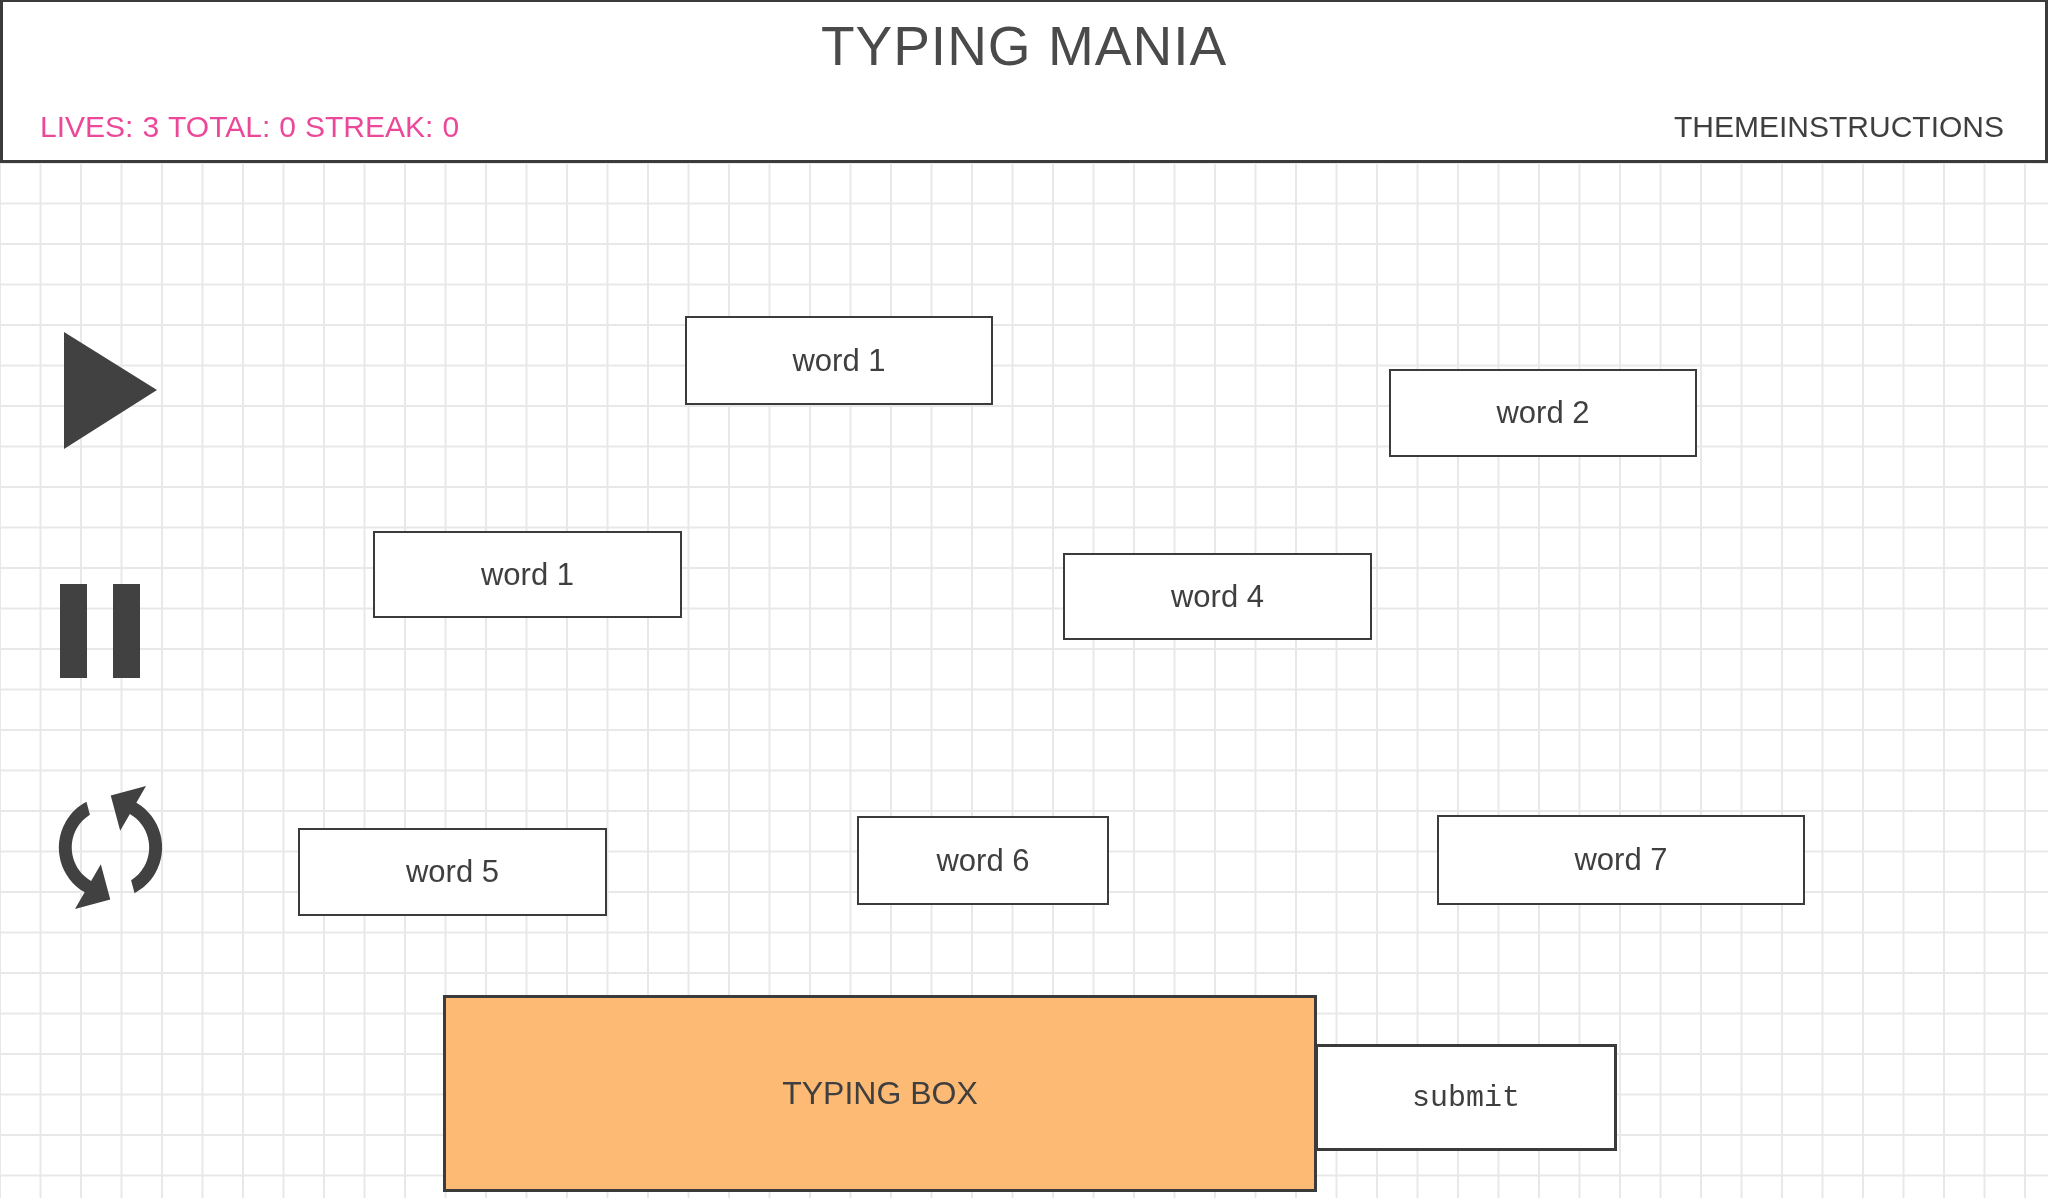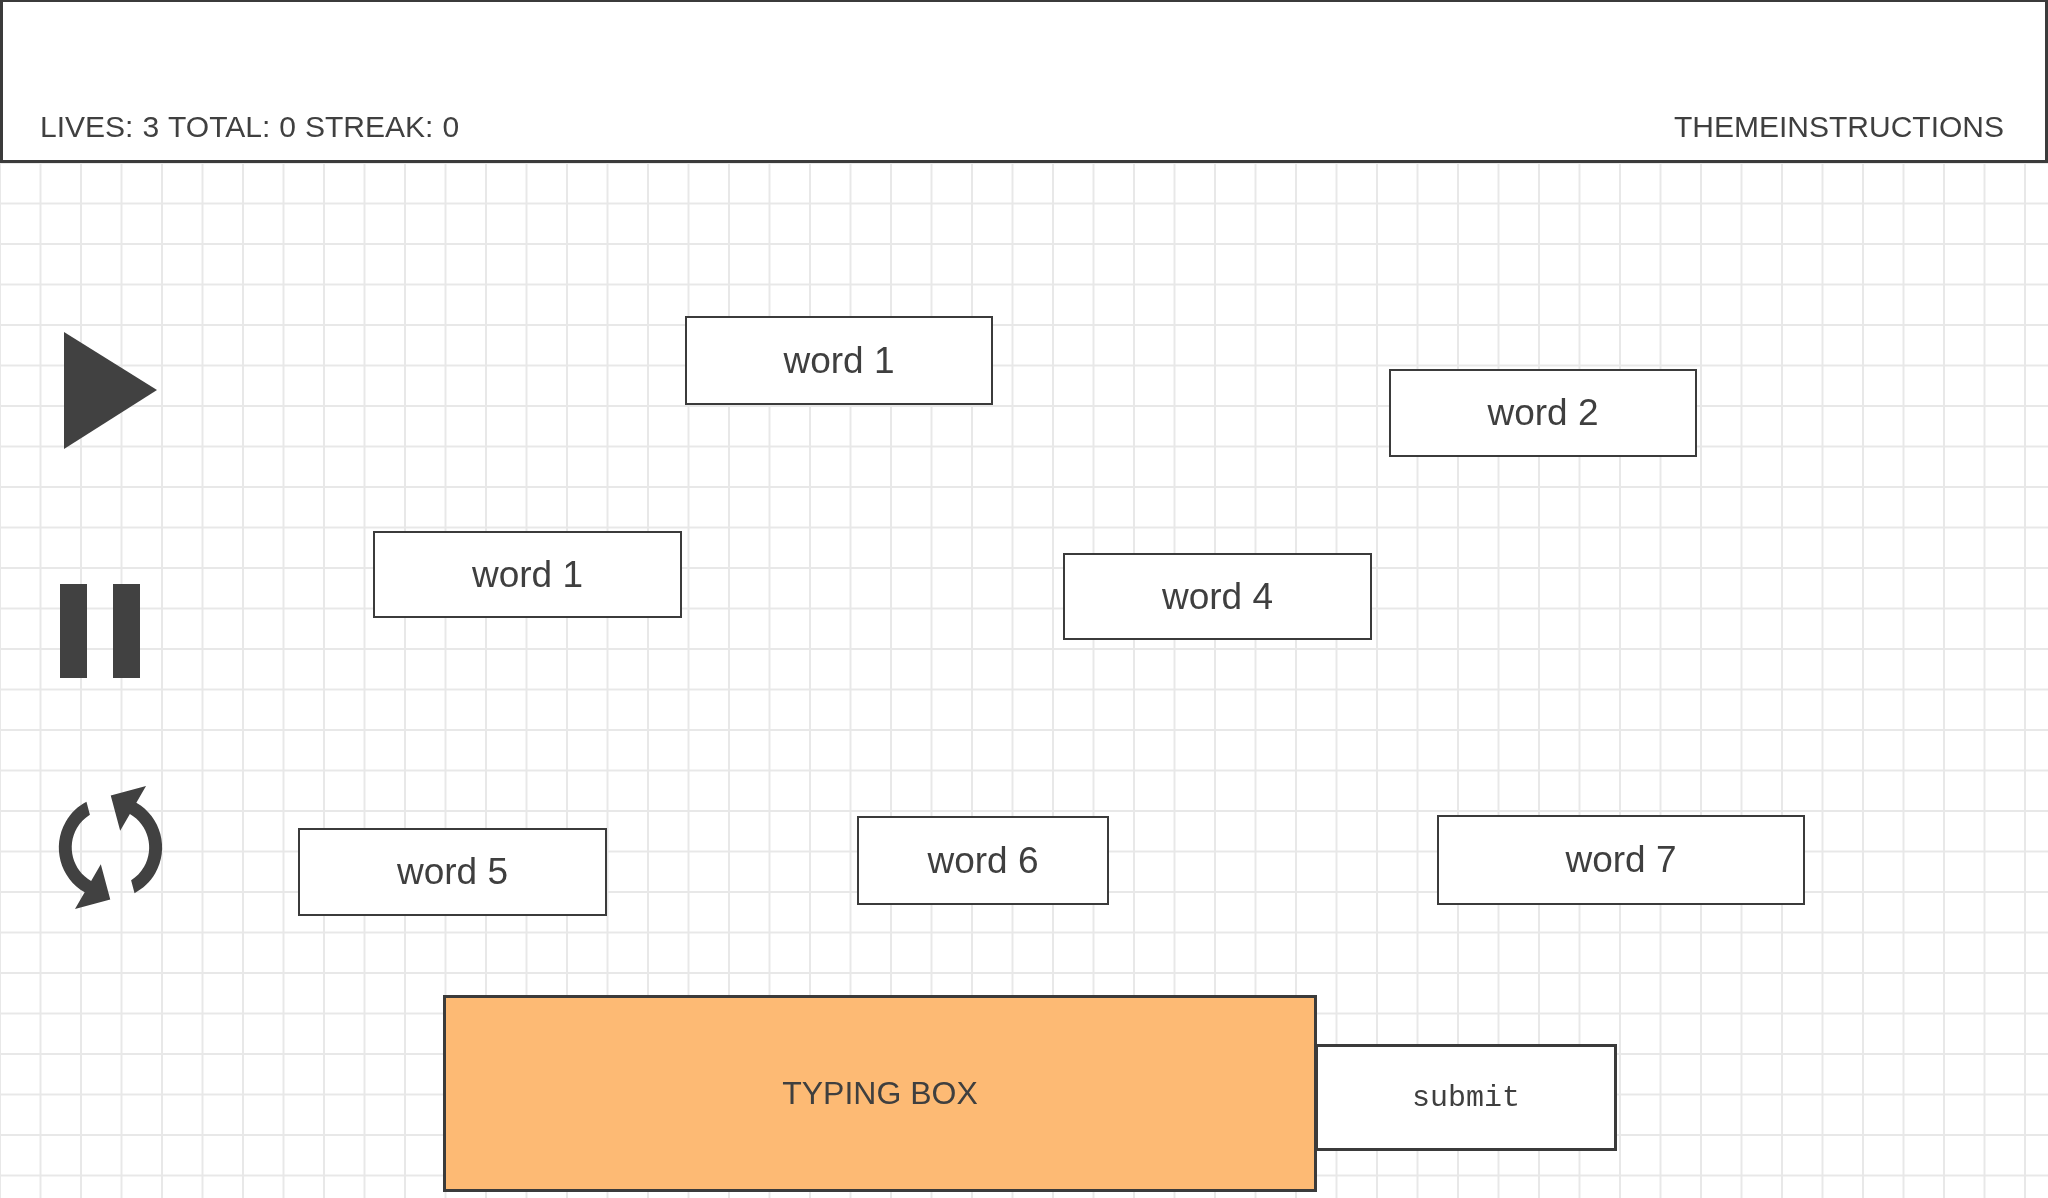--- a/index.html
+++ b/index.html
@@ -22,40 +22,40 @@
     position:absolute;left:0;top:0;width:2048px;height:163px;
     background:#ffffff;border:3px solid #3b3b3b;border-top-width:2px;
     box-sizing:border-box;z-index:6;
   }
   .title{
     position:absolute;left:0;right:0;top:12px;text-align:center;
     font-size:55px;font-weight:400;color:#4a4a4a;letter-spacing:1px;margin:0;
   }
   .stats{
     position:absolute;left:37px;bottom:16px;display:flex;gap:9px;
-    font-size:30px;color:#404040;white-space:nowrap;
+    font-size:30px;color:#ec4899;white-space:nowrap;
   }
   .nav{
     position:absolute;right:41px;bottom:16px;display:flex;
     font-size:30px;color:#3f3f3f;
   }
   .nav-link{cursor:pointer;}
   
   .ctl{position:absolute;z-index:2;cursor:pointer;background:none;border:none;padding:0;}
   .ctl-play{left:64px;top:332px;width:96px;height:120px;}
   .ctl-pause{left:60px;top:584px;width:80px;height:94px;display:flex;justify-content:space-between;}
   .pause-bar{width:27px;height:94px;background:#414141;}
   .ctl-refresh{left:33px;top:770px;width:155px;height:158px;}
   .ctl-refresh svg{transform:rotate(-60deg);}
   
   .word-box{
     position:absolute;box-sizing:border-box;z-index:1;
     background:#ffffff;border:2px solid #3b3b3b;
     display:flex;align-items:center;justify-content:center;
-    font-size:37px;color:#3f3f3f;
+    font-size:31px;color:#3f3f3f;
   }
   .w1{left:685px;top:316px;width:308px;height:89px;}
   .w2{left:1389px;top:369px;width:308px;height:88px;}
   .w3{left:373px;top:531px;width:309px;height:87px;}
   .w4{left:1063px;top:553px;width:309px;height:87px;}
   .w5{left:298px;top:828px;width:309px;height:88px;}
   .w6{left:857px;top:816px;width:252px;height:89px;}
   .w7{left:1437px;top:815px;width:368px;height:90px;}
   
   .typing-box{
@@ -73,20 +73,21 @@
   }
 </style>
 </head>
 <body>
 
 <div class="app">
 
   <div class="board"></div>
 
   <div class="header">
+    <h1 class="title">TYPING MANIA</h1>
     <div class="stats">
       <span>LIVES:</span>
       <span>3</span>
       <span>TOTAL:</span>
       <span>0</span>
       <span>STREAK:</span>
       <span>0</span>
     </div>
     <div class="nav">
       <span class="nav-link">THEME</span>

